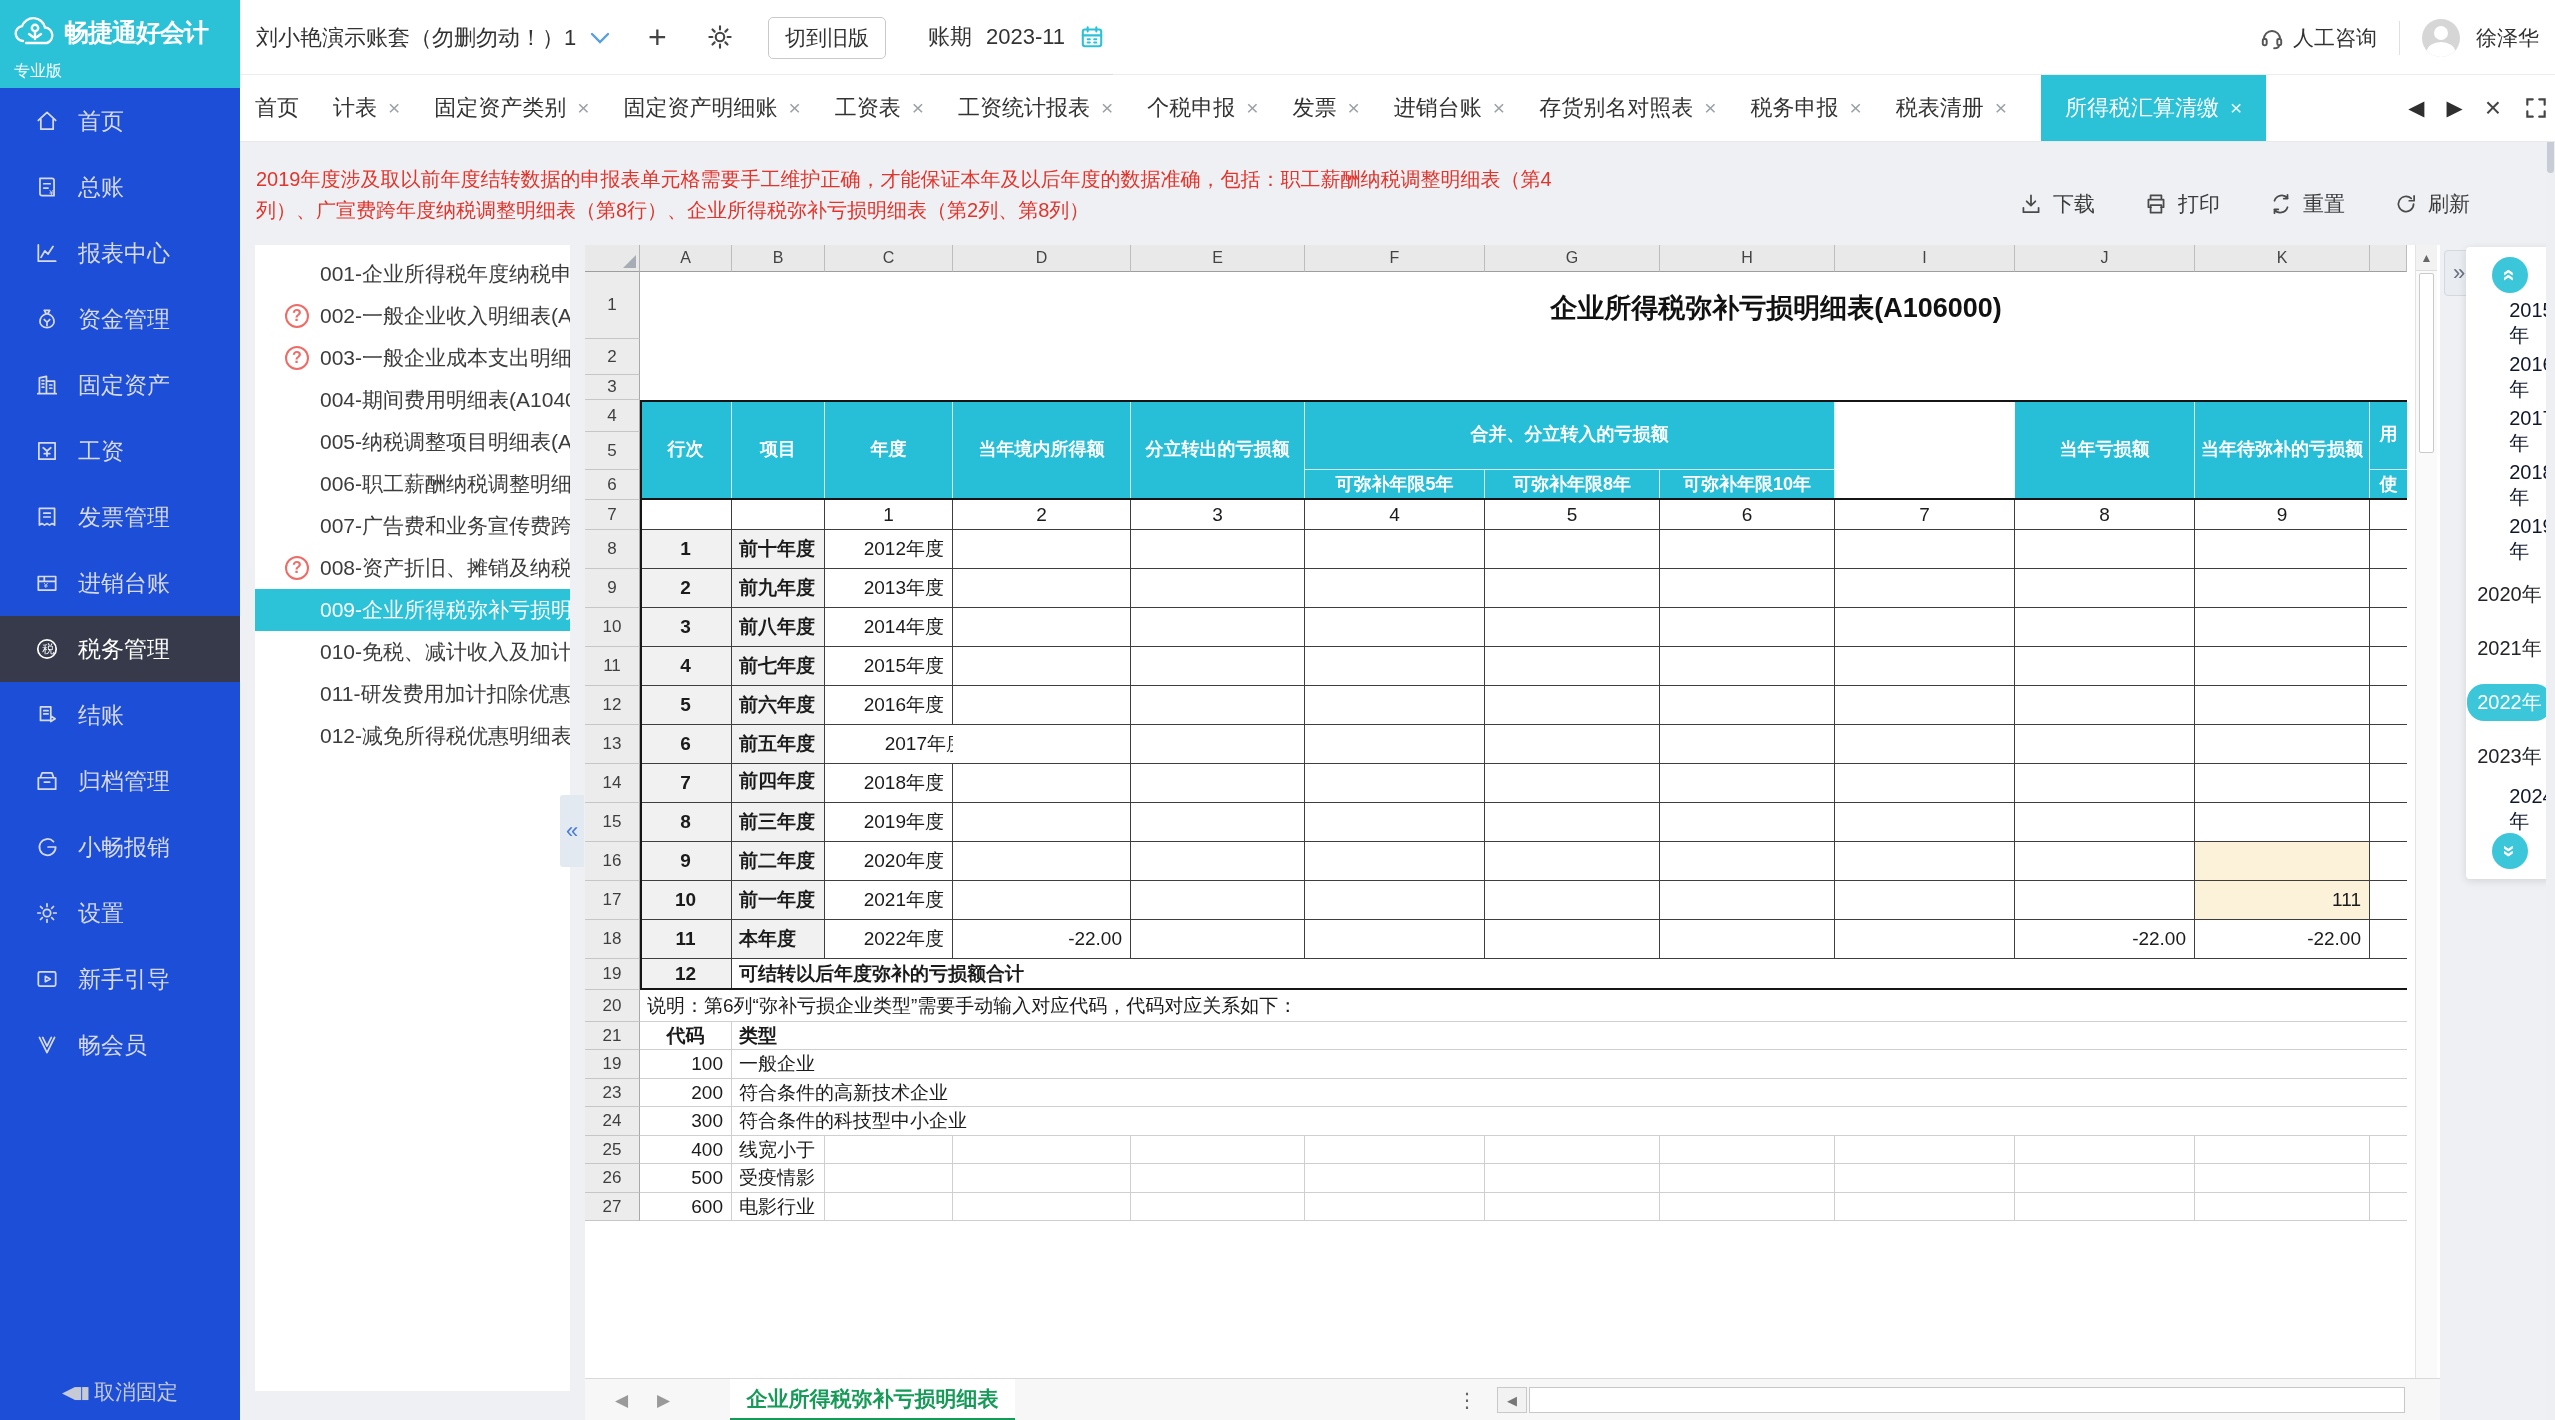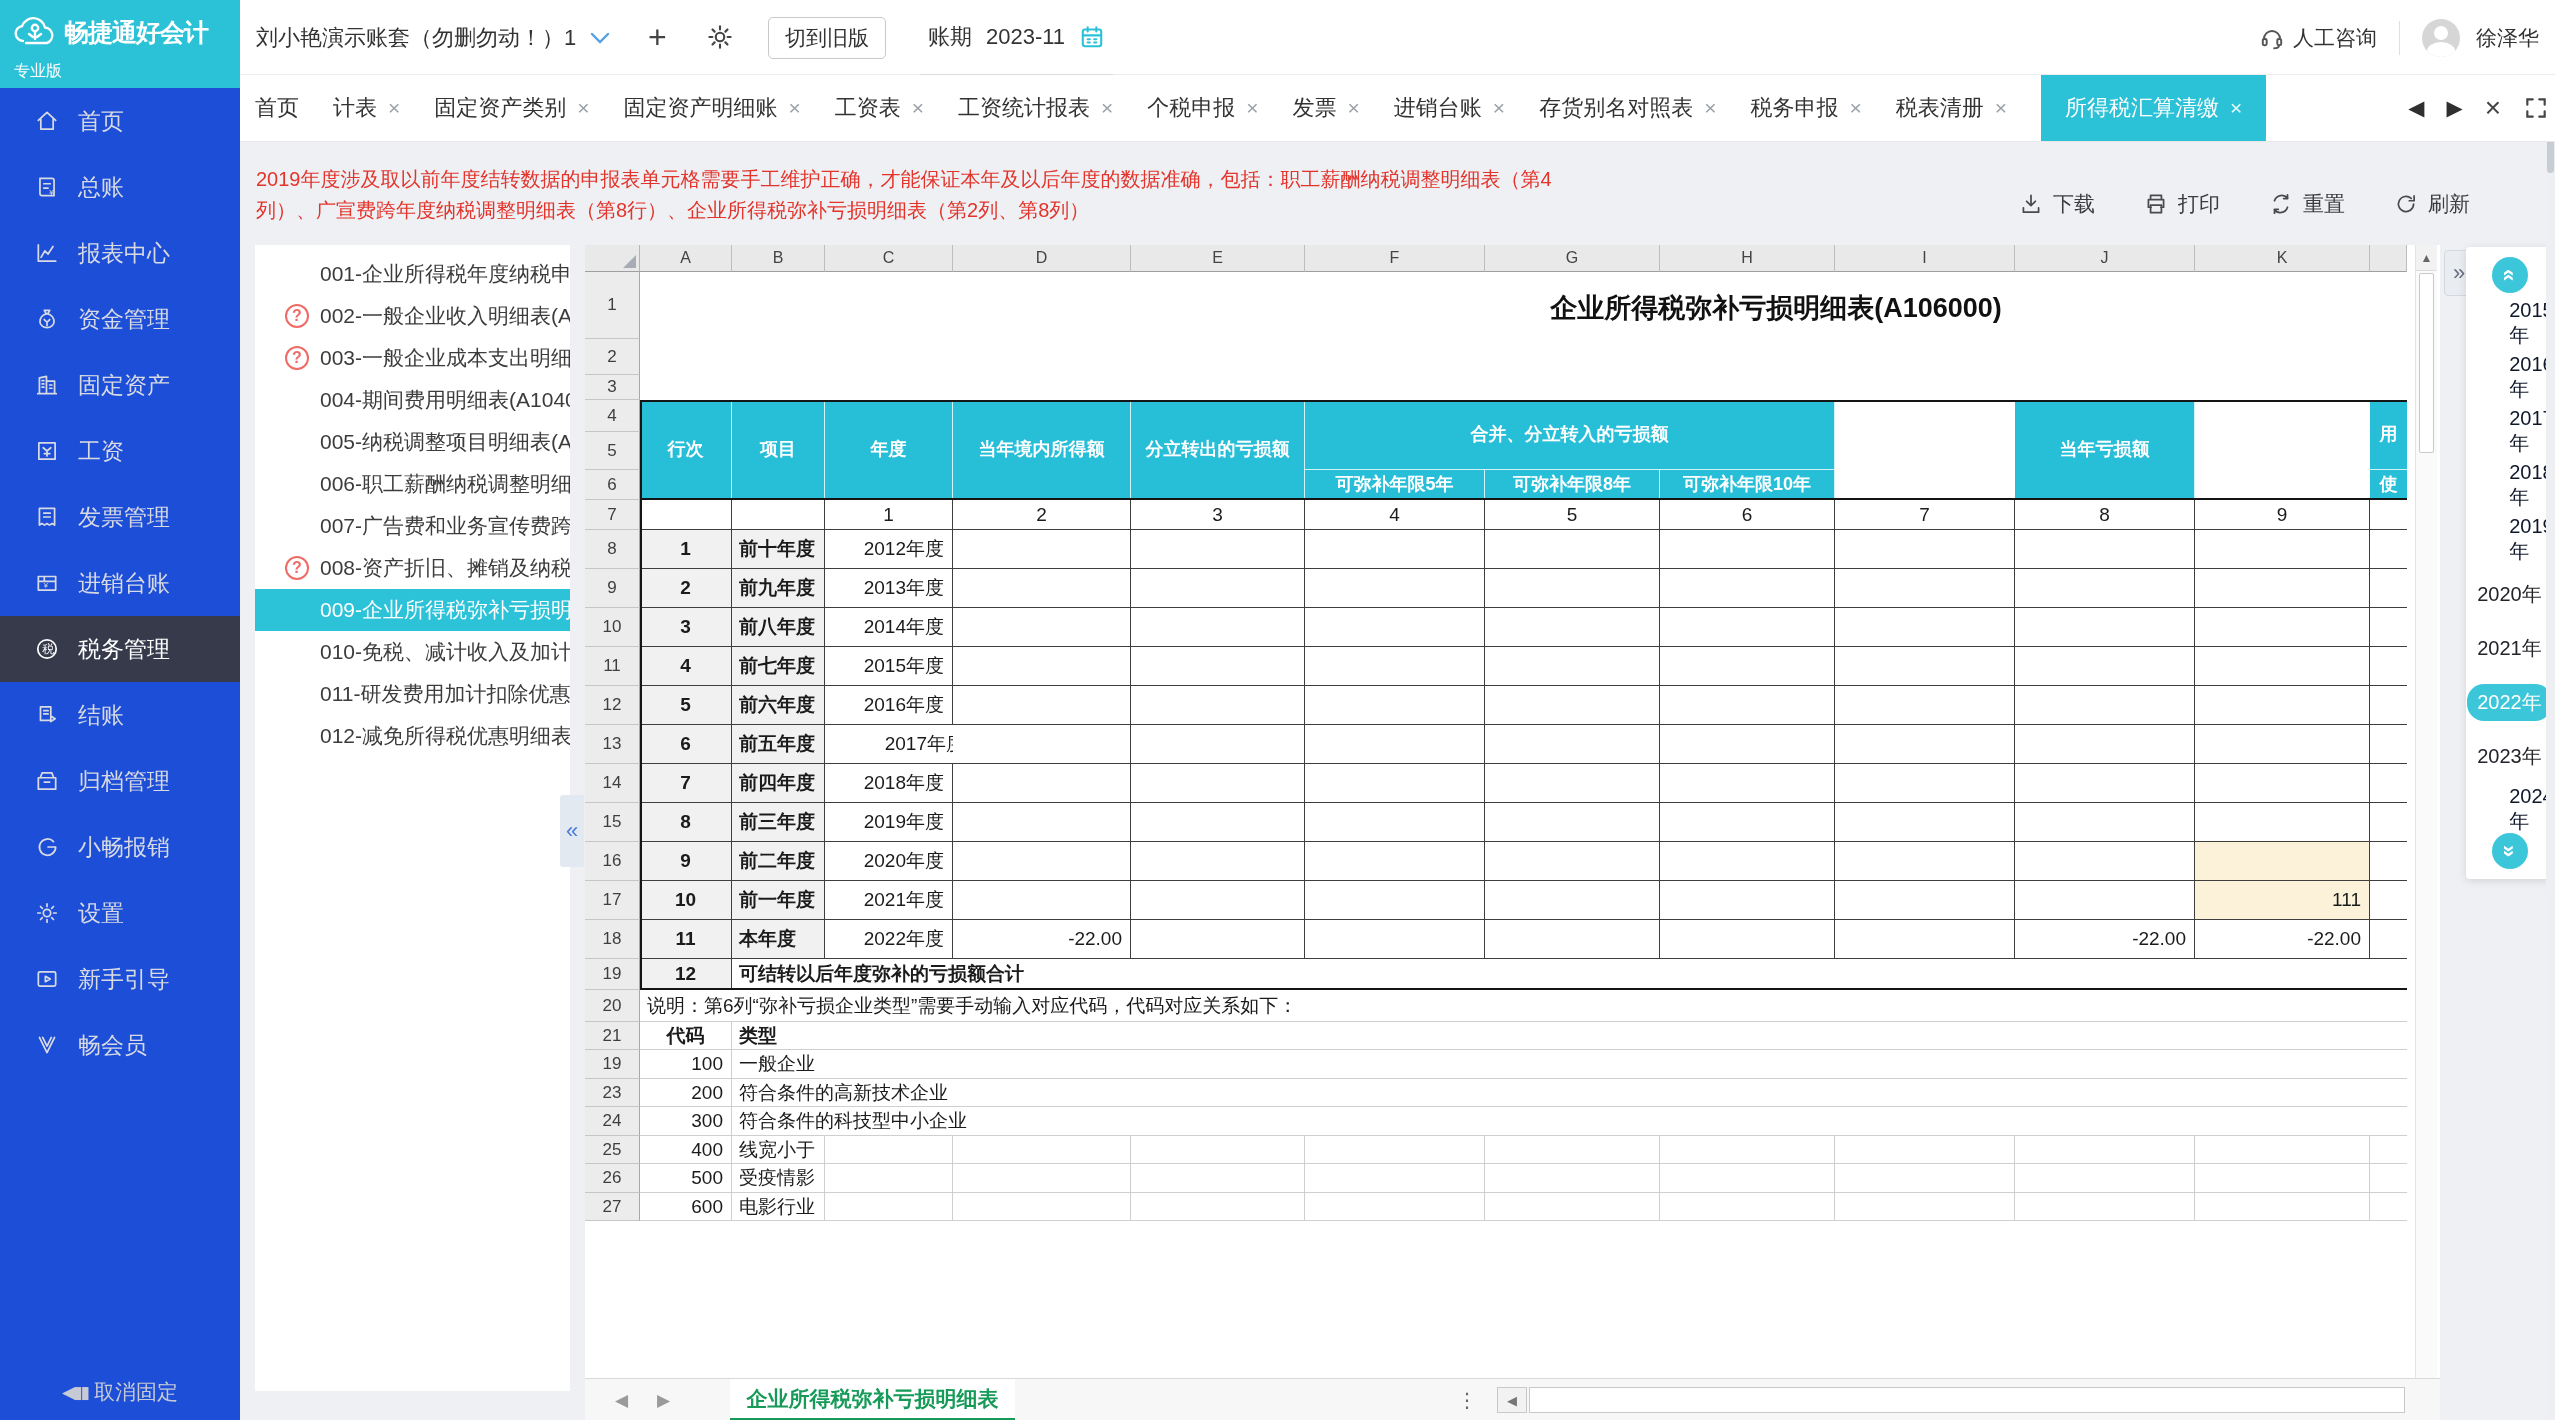--- a/index.html
+++ b/index.html
@@ -507,20 +507,21 @@
           <div class="cell hc" style="left: 0px; width: 92px; top: 155px; height: 100px;">行次</div>
           <div class="cell hc" style="left: 92px; width: 93px; top: 155px; height: 100px;">项目</div>
           <div class="cell hc" style="left: 185px; width: 128px; top: 155px; height: 100px;">年度</div>
           <div class="cell hc" style="left: 313px; width: 178px; top: 155px; height: 100px;">当年境内所得额</div>
           <div class="cell hc" style="left: 491px; width: 174px; top: 155px; height: 100px;">分立转出的亏损额</div>
           <div class="cell hc" style="left: 665px; width: 530px; top: 155px; height: 70px;">合并、分立转入的亏损额</div>
           <div class="cell hc" style="left: 665px; width: 180px; top: 225px; height: 30px;">可弥补年限5年</div>
           <div class="cell hc" style="left: 845px; width: 175px; top: 225px; height: 30px;">可弥补年限8年</div>
           <div class="cell hc" style="left: 1020px; width: 175px; top: 225px; height: 30px;">可弥补年限10年</div>
           <div class="cell hc" style="left: 1375px; width: 180px; top: 155px; height: 100px;">当年亏损额</div>
+          <div class="cell hc" style="left: 1555px; width: 175px; top: 155px; height: 100px;">当年待弥补的亏损额</div>
           <div class="cell hc norb" style="left: 1730px; width: 37px; top: 155px; height: 70px;">用</div>
           <div class="cell hc norb" style="left: 1730px; width: 37px; top: 225px; height: 30px;">使</div>
           <div class="cell bc" style="left: 0px; width: 92px; top: 255px; height: 30px;"></div>
           <div class="cell bc" style="left: 92px; width: 93px; top: 255px; height: 30px;"></div>
           <div class="cell bc ctr" style="left: 185px; width: 128px; top: 255px; height: 30px;">1</div>
           <div class="cell bc ctr" style="left: 313px; width: 178px; top: 255px; height: 30px;">2</div>
           <div class="cell bc ctr" style="left: 491px; width: 174px; top: 255px; height: 30px;">3</div>
           <div class="cell bc ctr" style="left: 665px; width: 180px; top: 255px; height: 30px;">4</div>
           <div class="cell bc ctr" style="left: 845px; width: 175px; top: 255px; height: 30px;">5</div>
           <div class="cell bc ctr" style="left: 1020px; width: 175px; top: 255px; height: 30px;">6</div>
@@ -594,21 +595,21 @@
           <div class="cell bc rt" style="left: 313px; width: 178px; top: 480px; height: 39px;"></div>
           <div class="cell bc" style="left: 491px; width: 174px; top: 480px; height: 39px;"></div>
           <div class="cell bc" style="left: 665px; width: 180px; top: 480px; height: 39px;"></div>
           <div class="cell bc" style="left: 845px; width: 175px; top: 480px; height: 39px;"></div>
           <div class="cell bc" style="left: 1020px; width: 175px; top: 480px; height: 39px;"></div>
           <div class="cell bc" style="left: 1195px; width: 180px; top: 480px; height: 39px;"></div>
           <div class="cell bc rt" style="left: 1375px; width: 180px; top: 480px; height: 39px;"></div>
           <div class="cell bc rt" style="left: 1555px; width: 175px; top: 480px; height: 39px;"></div>
           <div class="cell bc norb" style="left: 1730px; width: 37px; top: 480px; height: 39px;"></div>
           <div class="cell bc gb ctr bold" style="left: 0px; width: 92px; top: 519px; height: 39px;">7</div>
-          <div class="cell bc gb bold pl" style="left: 92px; width: 93px; top: 519px; height: 39px;">前四年度</div>
+          <div class="cell bc gb bold pl" style="left: 92px; width: 93px; top: 519px; height: 39px; font-family: Liberation Mono, monospace;">前四年度</div>
           <div class="cell bc rt" style="left: 185px; width: 128px; top: 519px; height: 39px;">2018年度</div>
           <div class="cell bc rt" style="left: 313px; width: 178px; top: 519px; height: 39px;"></div>
           <div class="cell bc" style="left: 491px; width: 174px; top: 519px; height: 39px;"></div>
           <div class="cell bc" style="left: 665px; width: 180px; top: 519px; height: 39px;"></div>
           <div class="cell bc" style="left: 845px; width: 175px; top: 519px; height: 39px;"></div>
           <div class="cell bc" style="left: 1020px; width: 175px; top: 519px; height: 39px;"></div>
           <div class="cell bc" style="left: 1195px; width: 180px; top: 519px; height: 39px;"></div>
           <div class="cell bc rt" style="left: 1375px; width: 180px; top: 519px; height: 39px;"></div>
           <div class="cell bc rt" style="left: 1555px; width: 175px; top: 519px; height: 39px;"></div>
           <div class="cell bc norb" style="left: 1730px; width: 37px; top: 519px; height: 39px;"></div>

